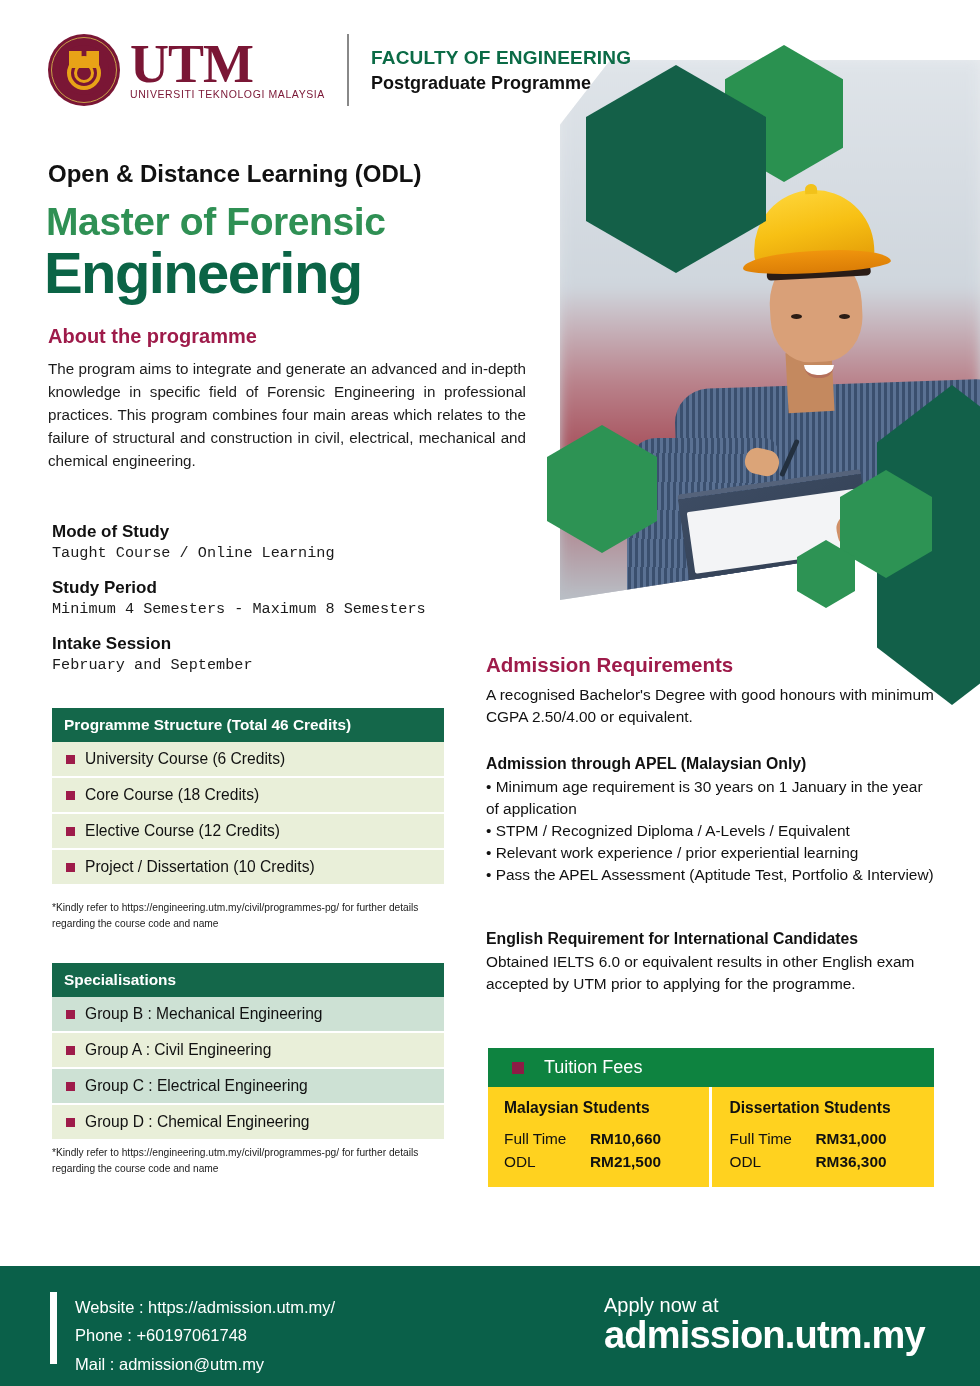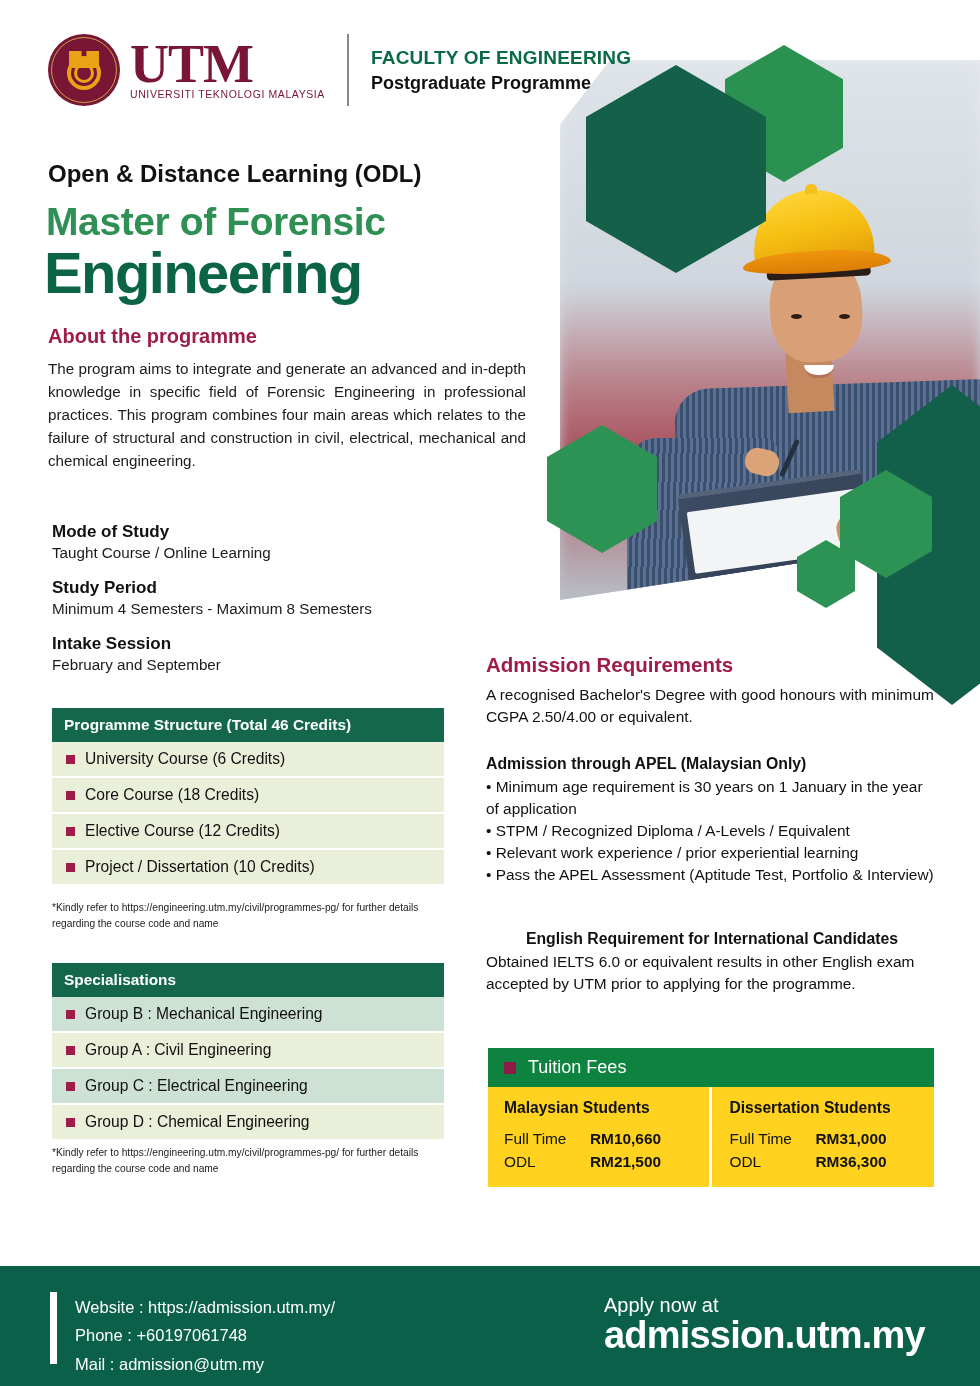--- a/index.html
+++ b/index.html
@@ -173,21 +173,21 @@
   .t-master { position:absolute; left: 46px; top: 200px; font-size: 39px; font-weight: 700; color:#2f9054; letter-spacing:-0.4px; z-index:30;}
   .t-eng { position:absolute; left: 44px; top: 239px; font-size: 58px; font-weight: 700; color:#0b6446; letter-spacing:-1.6px; z-index:30;}
   .h-about { position:absolute; left: 48px; top: 325px; font-size: 20px; font-weight:700; color:#9e1b4a; z-index:30;}
   .p-about {
     position:absolute; left: 48px; top: 357px; width: 478px;
     font-size: 15.2px; line-height: 1.52; color:#1b1b1b; text-align: justify; z-index:30;
   }
 
   .kv { position:absolute; left: 52px; z-index:30; }
   .kv .k { font-size: 17px; font-weight: 700; color:#111; }
-  .kv .v { font-size: 15.2px; color:#1b1b1b; margin-top: 2px; }
+  .kv .v { font-size: 15.2px; color:#1b1b1b; margin-top: 2px; font-family: Liberation Mono, monospace; }
   #kv-mode { top: 522px; }
   #kv-period { top: 578px; }
   #kv-intake { top: 634px; }
 
   
   .tbl { position:absolute; left: 52px; width: 392px; z-index:30; }
   .tbl .thead {
     background:#14674a; color:#fff; font-size: 15.4px; font-weight:700;
     padding: 8px 12px;
   }
@@ -209,28 +209,28 @@
   #fn-1 { top: 900px; }
   #fn-2 { top: 1145px; }
 
   
   .h-admission { position:absolute; left: 486px; top: 653px; font-size: 20.5px; font-weight:700; color:#9e1b4a; z-index:30;}
   .rt { position:absolute; left: 486px; width: 452px; font-size: 15.4px; line-height:1.42; color:#111; z-index:30;}
   #r-degree { top: 684px; }
   #r-apel-h { top: 753px; font-weight:700; font-size:15.8px; }
   #r-apel-list { top: 776px; }
   #r-apel-list div { margin: 0; }
-  #r-eng-h { top: 928px; font-weight:700; font-size:15.8px;text-align:center; }
+  #r-eng-h { top: 928px; font-weight:700; font-size:15.8px; }
   #r-eng-body { top: 951px; }
 
   
   .fees { position:absolute; left: 488px; top: 1048px; width: 446px; z-index:30; }
   .fees-head {
-    background:#0e8340; color:#fff; padding: 9px 16px; font-size: 18px;
-    display:flex; align-items:center; gap: 12px;
+    background:#0e8340; color:#fff; padding: 9px 24px; font-size: 18px;
+    display:flex; align-items:center; gap: 20px;
   }
   .fees-head .bullet { width: 12px; height: 12px; background:#8d1b45; }
   .fees-body { display:flex; background:#ffd21f; }
   .fees-col { flex:1; padding: 12px 16px 14px 16px; }
   .fees-col + .fees-col { border-left: 3px solid #fff; padding-left: 18px; }
   .fees-title { font-size: 15.6px; font-weight:700; color:#111; margin-bottom: 10px; }
   .fee-row { display:flex; font-size: 15.4px; color:#111; line-height: 1.5; }
   .fee-row .lbl { width: 86px; }
   .fee-row .amt { font-weight:700; }
 

